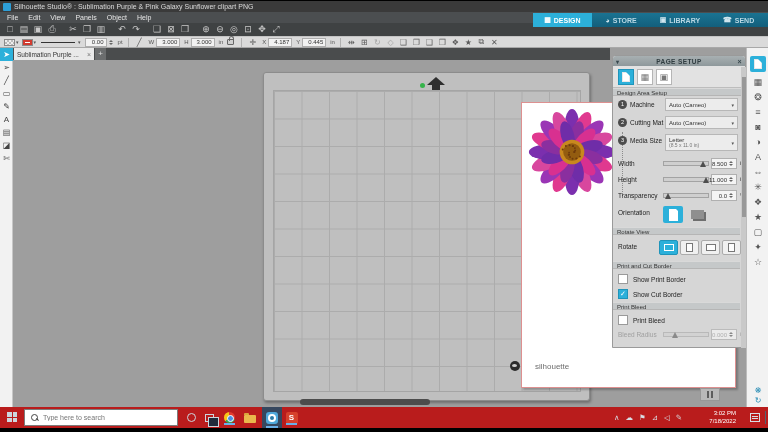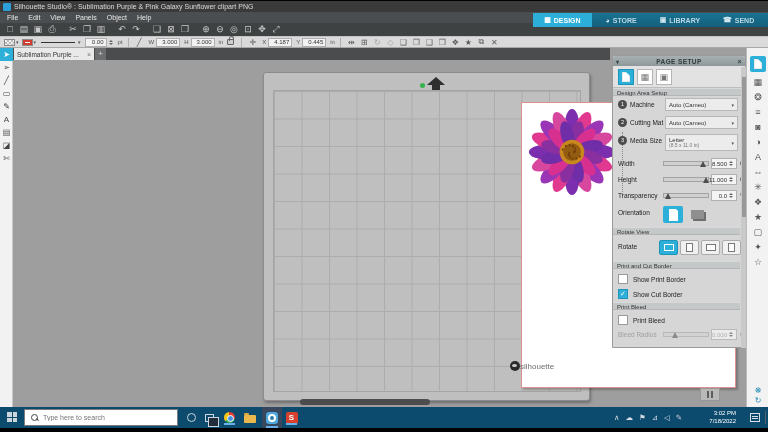--- a/index.html
+++ b/index.html
@@ -85,21 +85,21 @@
   #vdim .a1,#vdim .a2{position:absolute;left:-2px;width:0;height:0;border-left:2.5px solid transparent;border-right:2.5px solid transparent;}
   #vdim .a1{top:0;border-bottom:4px solid #8f8f8f;}
   #vdim .a2{bottom:0;border-top:4px solid #8f8f8f;}
   #vdim-label{position:absolute;left:84px;top:40px;font-size:6px;color:#555;background:#fff;transform:rotate(-90deg);white-space:nowrap;}
   
   #hdim{position:absolute;left:101px;top:100px;width:84px;height:1px;background:#8f8f8f;}
   #hdim .a1,#hdim .a2{position:absolute;top:-2px;width:0;height:0;border-top:2.5px solid transparent;border-bottom:2.5px solid transparent;}
   #hdim .a1{left:0;border-right:4px solid #8f8f8f;}
   #hdim .a2{right:0;border-left:4px solid #8f8f8f;}
   #hdim-label{position:absolute;left:120px;top:96px;font-size:6px;color:#555;background:#fff;padding:0 2px;}
-  #matlogo{position:absolute;left:246px;top:288px;display:flex;align-items:center;gap:0;}
+  #matlogo{position:absolute;left:246px;top:288px;display:flex;align-items:center;gap:15px;}
   #matlogo .lc{width:10px;height:10px;border-radius:50%;background:#2b2b2b;position:relative;}
   #matlogo .lc:after{content:"";position:absolute;left:2px;top:3px;width:5px;height:3px;border-radius:50%;background:#cfcfcf;}
   #matlogo .lt{font-size:8px;color:#6d6d6d;}
   #hscroll{position:absolute;left:287px;top:339px;width:130px;height:6px;background:#4c4c4c;border-radius:3px;}
 
   
   #panel{position:absolute;left:612px;top:55px;width:134px;height:293px;background:#d6d6d6;border:1px solid #9a9a9a;border-radius:3px 3px 0 0;}
   #panel-header{position:relative;height:10px;background:linear-gradient(#a8b0b2,#8e989b);border-radius:3px 3px 0 0;
         display:flex;align-items:center;justify-content:center;font-size:6.5px;font-weight:bold;color:#2f3c40;letter-spacing:.4px;}
   #panel-header .left-c{position:absolute;left:3px;font-size:6px;color:#37474c;}
@@ -145,21 +145,21 @@
   
   #sidestrip{position:absolute;left:746px;top:48px;width:22px;height:359px;background:#f2f2f2;border-left:1px solid #bcbcbc;}
   #sidestrip .top-tile{position:absolute;left:3px;top:8px;width:16px;height:16px;background:#2cb0da;border-radius:2px;display:flex;align-items:center;justify-content:center;}
   #strip-icons{position:absolute;left:0;top:30px;width:22px;display:flex;flex-direction:column;align-items:center;gap:6px;}
   #strip-icons .ticon{font-size:9px;color:#555;line-height:9px;}
   #corner-btn{position:absolute;left:700px;top:388px;width:20px;height:13px;background:#b9b9b9;border:1px solid #979797;display:flex;align-items:center;justify-content:center;gap:2px;}
   #corner-btn i{width:2px;height:7px;background:#5d5d5d;display:block;}
   .corner-ico{position:absolute;left:753px;width:10px;height:10px;font-size:8px;color:#2a8db5;text-align:center;line-height:10px;}
 
   
-  #taskbar{position:absolute;left:0;top:407px;width:768px;height:21px;background:#0c4a6e;}
+  #taskbar{position:absolute;left:0;top:407px;width:768px;height:21px;background:#b91c1c;}
   #start{position:absolute;left:7px;top:5px;width:10px;height:10px;display:grid;grid-template-columns:4.5px 4.5px;grid-template-rows:4.5px 4.5px;gap:1px;}
   #start i{background:#cdd6dd;display:block;}
   #tsearch{position:absolute;left:24px;top:2px;width:154px;height:17px;background:#fff;border:1px solid #7c7c7c;display:flex;align-items:center;}
   .mag{width:7px;height:7px;position:relative;margin:0 5px 0 6px;}
   .mag:before{content:"";position:absolute;left:0;top:0;width:5px;height:5px;border:1px solid #444;border-radius:50%;}
   .mag:after{content:"";position:absolute;left:4.5px;top:4.5px;width:3px;height:1px;background:#444;transform:rotate(45deg);}
   #tsearch input{border:none;outline:none;font-size:7px;color:#555;width:110px;font-family:"Liberation Sans",sans-serif;background:transparent;}
   .tb-ico{position:absolute;top:3px;width:15px;height:15px;display:flex;align-items:center;justify-content:center;}
   .ring{width:9px;height:9px;border:1.5px solid #cdd6dd;border-radius:50%;}
   .tview{width:9px;height:8px;border:1px solid #cdd6dd;position:relative;background:transparent;}

